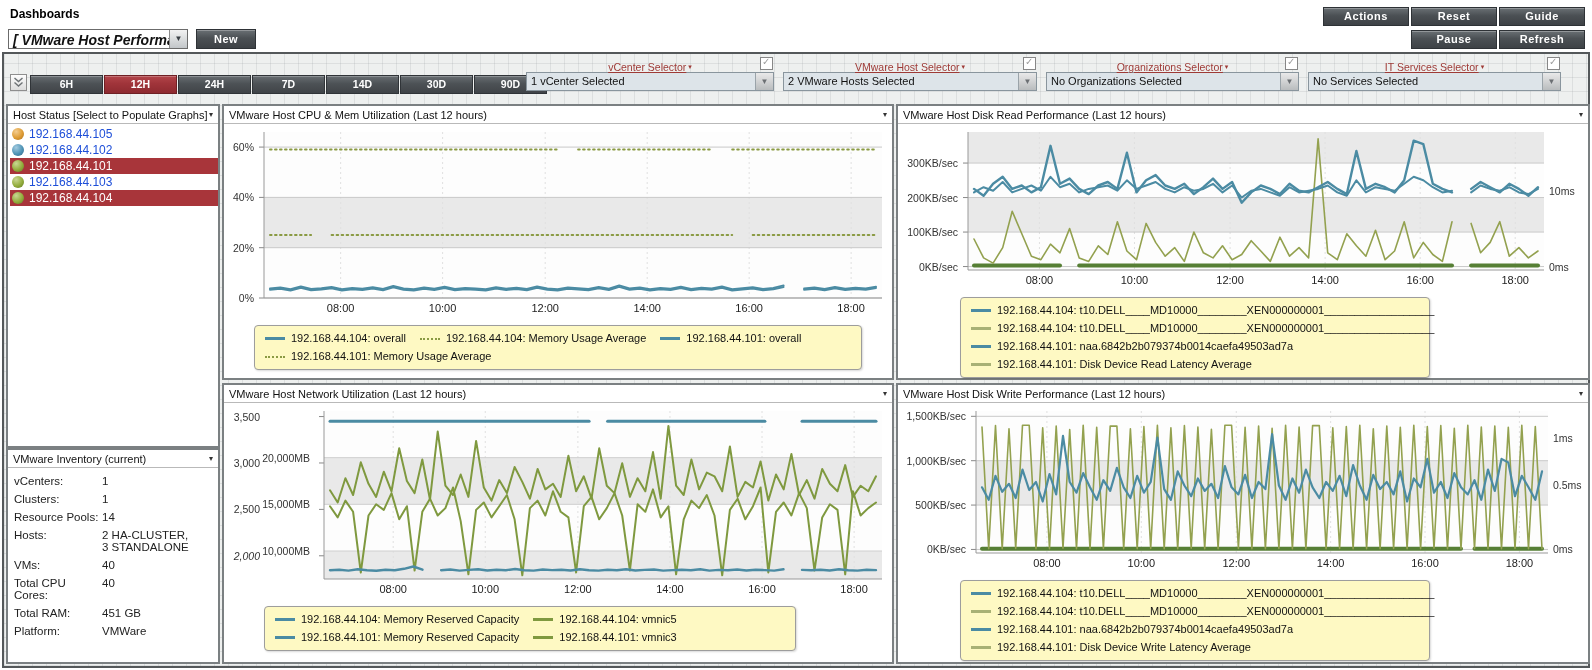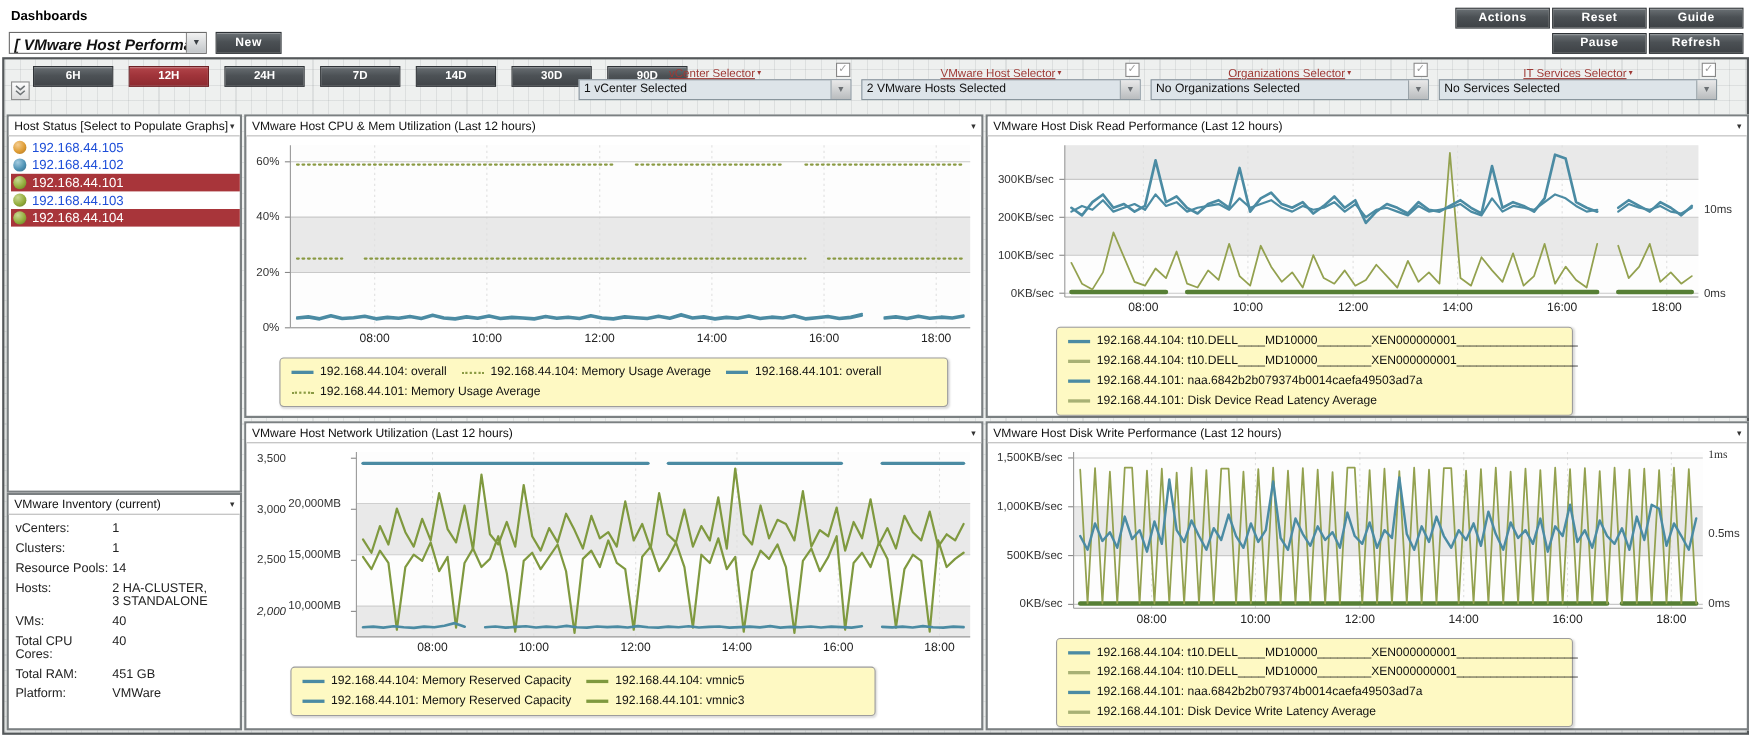--- a/index.html
+++ b/index.html
@@ -17,21 +17,21 @@
   .fs-text{width:152px;font-size:14px;font-weight:bold;color:#111;padding:2px 4px;white-space:nowrap;overflow:hidden;font-style:italic;}
   .fs-btn{width:17px;border-left:1px solid #8c8c8c;background:linear-gradient(#f2f2f2,#c2c6c9);
           color:#3a3f44;font-size:8px;text-align:center;line-height:18px;cursor:pointer;}
   
   .canvas{position:absolute;left:2px;top:52px;right:2px;bottom:2px;border:2px solid #54585a;
           background-color:#eef0ef;
           background-image:repeating-linear-gradient(0deg,rgba(130,136,140,.16) 0 1px,transparent 1px 14px),
                            repeating-linear-gradient(90deg,rgba(130,136,140,.16) 0 1px,transparent 1px 14px);}
   .collapse-box{position:absolute;left:6px;top:20px;width:15px;height:15px;background:linear-gradient(#fdfdfd,#dcdcdc);
                 border:1px solid #8e8e8e;display:flex;align-items:center;justify-content:center;cursor:pointer;}
-  .timebar{position:absolute;left:26px;top:6px;display:flex;gap:14px;}
+  .timebar{position:absolute;left:26px;top:21px;display:flex;gap:1px;}
   .tbtn{width:71px;height:17px;line-height:17px;text-align:center;color:#fff;font-weight:bold;font-size:10.5px;
         background:linear-gradient(#686e72,#4d5256 45%,#404448);border:1px solid #303438;cursor:pointer;
         box-shadow:inset 0 1px 0 rgba(255,255,255,.25);}
   .tbtn.sel{background:linear-gradient(#b2454a,#a0343a 45%,#8e2a30);border-color:#6e2024;}
   .selectors{position:absolute;left:522px;top:3px;display:flex;gap:9px;}
   .selcol{position:relative;}
   .sel-label-row{height:15px;position:relative;text-align:center;}
   .sel-link{font-size:10.5px;color:#9e3a36;text-decoration:underline;cursor:pointer;}
   .sel-caret{font-size:7px;color:#9e3a36;vertical-align:2px;margin-left:2px;}
   .cb{position:absolute;right:1px;top:0;width:11px;height:11px;background:#fff;border:1px solid #878787;cursor:pointer;}
@@ -442,21 +442,21 @@
           <polyline points="498.5,137.7 505.3,137.7 512.0,137.7 518.8,137.7 525.5,137.7 532.3,137.7 539.0,137.7 545.8,137.7 552.5,137.7 559.3,137.7 566.0,137.7" fill="none" stroke="#567f35" stroke-width="4" stroke-linejoin="round" stroke-linecap="round"></polyline>
           <polyline points="6.0,16.0 12.7,137.6 19.5,14.6 26.2,137.7 33.0,17.8 39.7,137.4 46.5,14.2 53.2,14.2 60.0,137.6 66.7,16.9 73.5,137.7 80.2,15.1 87.0,137.2 93.7,18.6 100.5,137.6 107.2,14.2 114.0,137.7 120.7,16.4 127.4,137.4 134.2,15.1 140.9,15.1 147.7,137.6 154.4,17.8 161.2,137.7 167.9,15.5 174.7,137.4 181.4,14.2 188.2,137.6 194.9,16.9 201.7,137.7 208.4,14.6 215.2,137.1 221.9,16.0 228.7,137.6 235.4,18.2 242.1,137.7 248.9,14.2 255.6,14.2 262.4,137.4 269.1,16.4 275.9,137.6 282.6,15.1 289.4,137.7 296.1,17.3 302.9,137.4 309.6,14.2 316.4,137.6 323.1,16.0 329.9,137.7 336.6,14.6 343.3,14.6 350.1,137.6 356.8,16.9 363.6,137.4 370.3,15.5 377.1,137.7 383.8,14.2 390.6,137.6 397.3,17.8 404.1,137.7 410.8,15.1 417.6,137.4 424.3,16.4 431.1,137.6 437.8,14.2 444.6,137.7 451.3,15.5 458.0,137.1 464.8,14.6 471.5,137.6 478.3,17.3 485.0,137.7 491.8,14.2 498.5,137.4 505.3,16.0 512.0,137.6 518.8,15.1 525.5,137.7 532.3,16.4 539.0,137.4 545.8,14.2 552.5,137.6 559.3,15.5 566.0,137.7" fill="none" stroke="#93a14f" stroke-width="1.6" stroke-linejoin="round" stroke-linecap="round"></polyline>
           <polyline points="6.0,76.3 12.7,88.8 19.5,64.8 26.2,80.8 33.0,72.8 39.7,87.0 46.5,58.6 53.2,79.0 60.0,71.0 66.7,90.5 73.5,63.0 80.2,83.4 87.0,24.9 93.7,71.0 100.5,81.7 107.2,62.1 114.0,76.3 120.7,88.8 127.4,69.2 134.2,79.9 140.9,56.8 147.7,76.3 154.4,87.0 161.2,64.8 167.9,81.7 174.7,71.0 181.4,26.6 188.2,78.1 194.9,88.8 201.7,60.4 208.4,74.5 215.2,85.2 221.9,67.5 228.7,79.9 235.4,72.8 242.1,87.0 248.9,55.0 255.6,76.3 262.4,83.4 269.1,63.9 275.9,87.0 282.6,71.0 289.4,78.1 296.1,23.1 302.9,74.5 309.6,88.8 316.4,67.5 323.1,81.7 329.9,58.6 336.6,76.3 343.3,87.0 350.1,71.0 356.8,79.9 363.6,64.8 370.3,85.2 377.1,54.1 383.8,74.5 390.6,88.8 397.3,63.9 404.1,78.1 410.8,71.0 417.6,83.4 424.3,60.4 431.1,90.5 437.8,67.5 444.6,76.3 451.3,47.9 458.0,81.7 464.8,71.0 471.5,87.0 478.3,62.1 485.0,76.3 491.8,83.4 498.5,69.2 505.3,88.8 512.0,58.6 518.8,79.9 525.5,47.9 532.3,51.5 539.0,85.2 545.8,64.8 552.5,76.3 559.3,88.8 566.0,60.4" fill="none" stroke="#4b8ba3" stroke-width="2.2" stroke-linejoin="round" stroke-linecap="round"></polyline>
           <line x1="0" y1="0" x2="0" y2="142" stroke="#999"></line>
           <line x1="0" y1="142" x2="572" y2="142" stroke="#999"></line>
         </svg>
         <div class="ytick" style="left: 0px; width: 68px; top: 140.45px;">0KB/sec</div>
         <div class="ytick" style="left: 0px; width: 68px; top: 96.075px;">500KB/sec</div>
         <div class="ytick" style="left: 0px; width: 68px; top: 51.7px;">1,000KB/sec</div>
         <div class="ytick" style="left: 0px; width: 68px; top: 7.325px;">1,500KB/sec</div>
-        <div class="ytick2" style="left: 655px; top: 5px; font-family: Liberation Serif, serif;">1ms</div>
+        <div class="ytick2" style="left: 655px; top: 29px;">1ms</div>
         <div class="ytick2" style="left: 655px; top: 75.6625px;">0.5ms</div>
         <div class="ytick2" style="left: 655px; top: 140.45px;">0ms</div>
         <div class="xtick" style="left: 122.928px; top: 154px;">08:00</div>
         <div class="xtick" style="left: 217.308px; top: 154px;">10:00</div>
         <div class="xtick" style="left: 312.26px; top: 154px;">12:00</div>
         <div class="xtick" style="left: 406.64px; top: 154px;">14:00</div>
         <div class="xtick" style="left: 501.02px; top: 154px;">16:00</div>
         <div class="xtick" style="left: 595.4px; top: 154px;">18:00</div>
       </div>
     <div>

